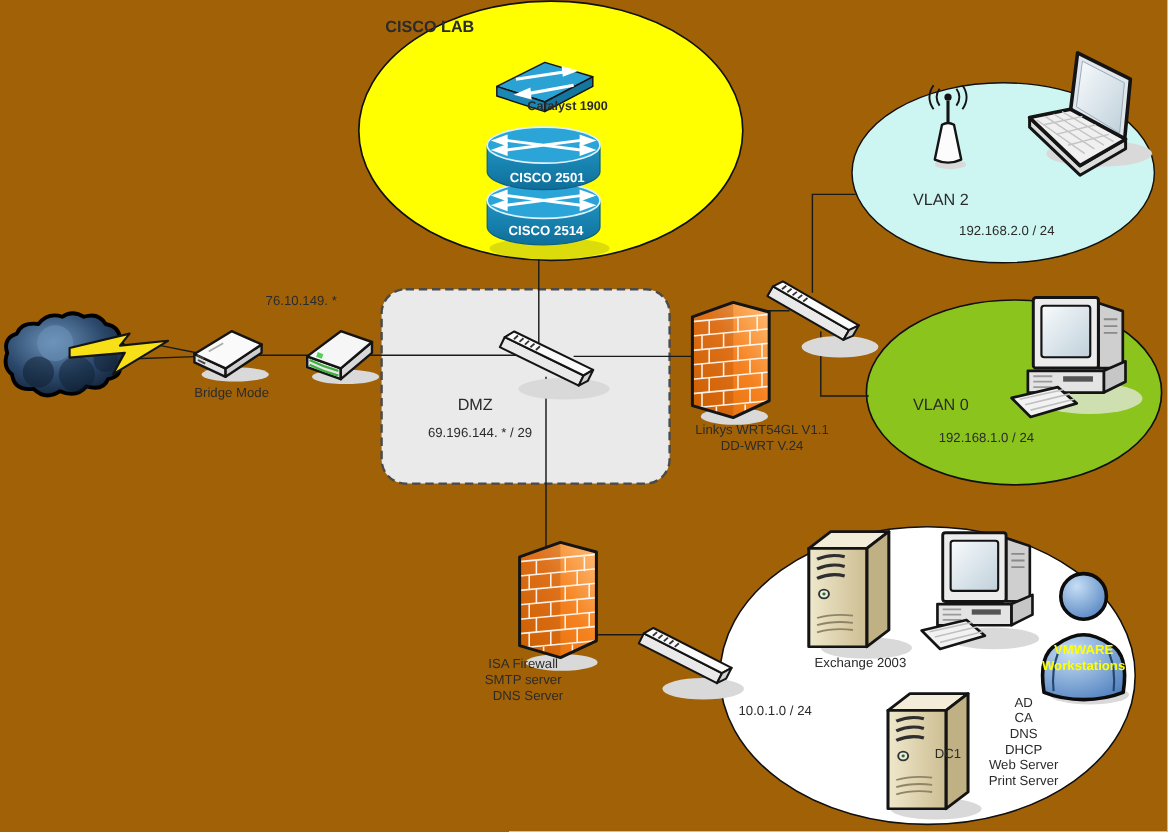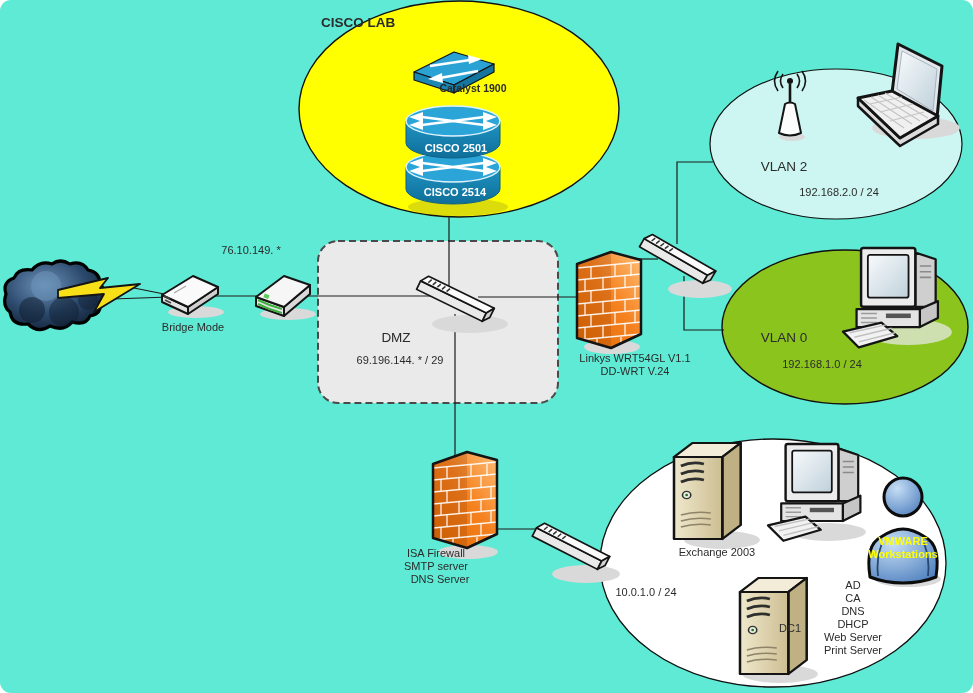--- a/index.html
+++ b/index.html
@@ -1,16 +1,16 @@
 <!DOCTYPE html>
 <html><head>
 <meta charset="utf-8">
 <style>
   html,body{margin:0;padding:0;background:#ffffff;}
-  .stage{width:973px;height:693px;position:relative;background:#5eead4;overflow:hidden;border-radius:11px;}
+  .stage{width:973px;height:693px;position:relative;background:#a16207;overflow:hidden;}
   svg text{font-family:"Liberation Sans","DejaVu Sans",sans-serif;fill:#2b2b2b;}
   .t11{font-size:11px;}
   .t13{font-size:13.5px;}
   .tb{font-weight:bold;}
   .tb13{font-size:13.5px;font-weight:bold;}
   .tb10{font-size:10.5px;font-weight:bold;}
   .tw{fill:#ffffff;}
   .ty{fill:#ffff00;}
   .ln{stroke:#1a1a1a;stroke-width:1.2;fill:none;}
   .outl{stroke:#141414;stroke-linejoin:round;}

